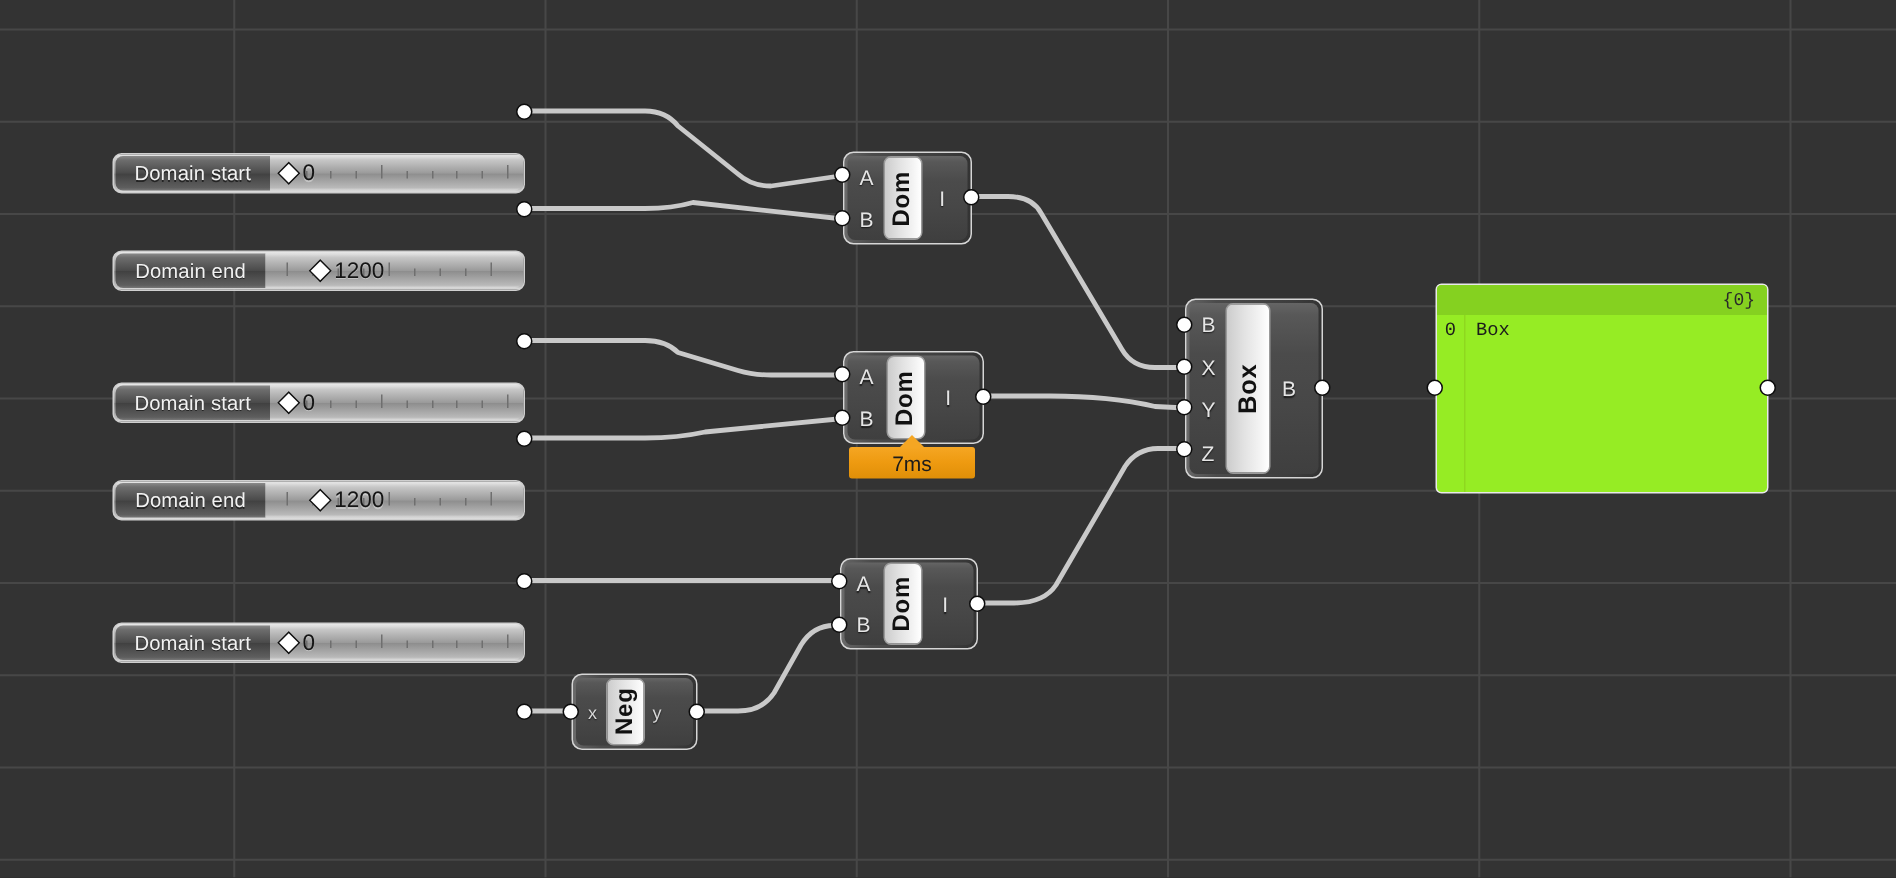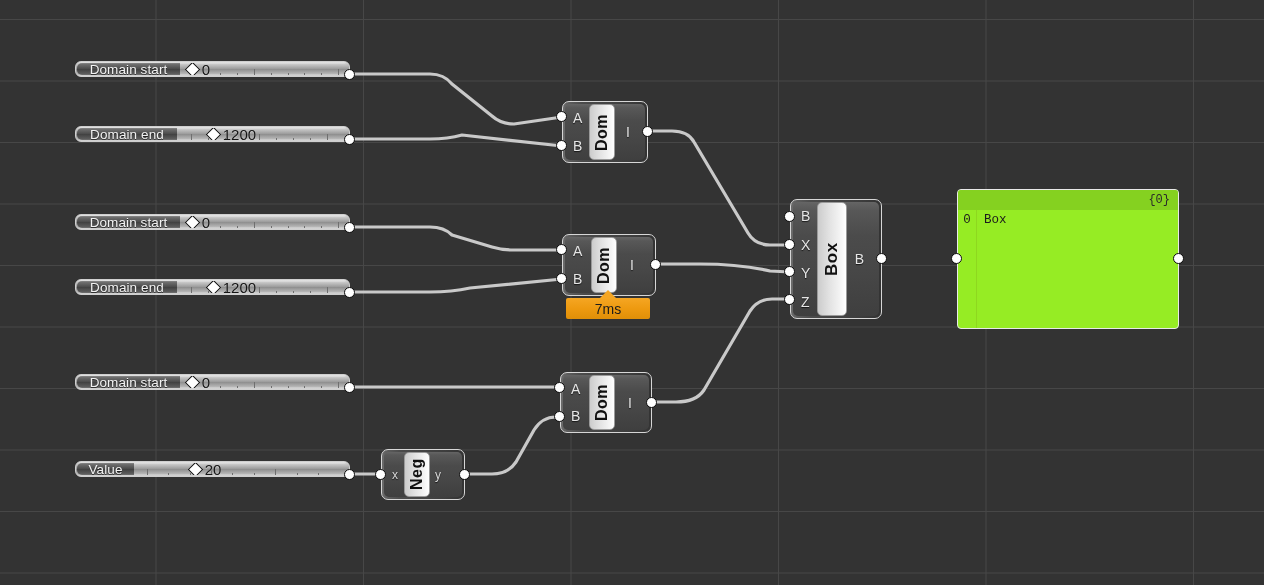--- a/index.html
+++ b/index.html
@@ -26,30 +26,31 @@
   #wires {
     position: absolute;
     left: 0; top: 0;
     width: 1264px; height: 585px;
     pointer-events: none;
   }
 
   
   .slider {
     position: absolute;
-    height: 16px;
+    height: 27px;
     border-radius: 6px;
     box-sizing: border-box;
     border: 1px solid #cfcfcf;
     background: linear-gradient(to bottom,
         #e9e9e9 0%, #c9c9c9 12%, #9b9b9b 50%, #8d8d8d 52%, #bdbdbd 92%, #e0e0e0 100%);
     display: flex;
     align-items: stretch;
     padding: 1px;
     overflow: hidden;
+    margin-top: 41px;
   }
   .slider-name {
     border-radius: 5px 0 0 5px;
     background: linear-gradient(to bottom,
         #8a8a8a 0%, #6d6d6d 12%, #4a4a4a 50%, #414141 52%, #5e5e5e 92%, #787878 100%);
     color: #f2f2f2;
     font-size: 13.5px;
     display: flex;
     align-items: center;
     justify-content: center;
@@ -388,42 +389,20 @@
         <div class="tick major" style="left:94%"></div>
       </div>
       <div class="slider-val" style="left:4%;">
         <span class="grip"></span>
         <span class="slider-num">0</span>
       </div>
     </div>
   </div>
   <div class="dot" style="left:344px; top:382px;"></div>
 
-  <div class="slider" style="left:75px; top:461px; width:275px;">
-    <div class="slider-name" style="width:57px;">
-        <span>Value</span>
-      </div>
-    <div class="slider-track">
-      <div class="ticks">
-        <div class="tick major" style="left:6%"></div>
-        <div class="tick" style="left:16%"></div>
-          <div class="tick" style="left:26%"></div>
-        <div class="tick major" style="left:36%"></div>
-          <div class="tick" style="left:46%"></div>
-        <div class="tick" style="left:56%"></div>
-          <div class="tick major" style="left:66%"></div>
-        <div class="tick" style="left:76%"></div>
-          <div class="tick" style="left:86%"></div>
-      </div>
-      <div class="slider-val" style="left:26%;">
-        <span class="grip"></span>
-        <span class="slider-num">20</span>
-      </div>
-    </div>
-  </div>
   <div class="dot" style="left:344px; top:469px;"></div>
 
   <div class="comp" style="left:562px; top:101px; width:86px; height:62px;">
     <div class="comp-inner">
       <div class="ports in" style="width:24px;">
         <span class="port-label">A</span>
         <span class="port-label">B</span>
       </div>
       <div class="comp-title" style="width:26px; height:56px; font-size:16px;">Dom</div>
       <div class="ports out" style="width:24px; justify-content:center;">

